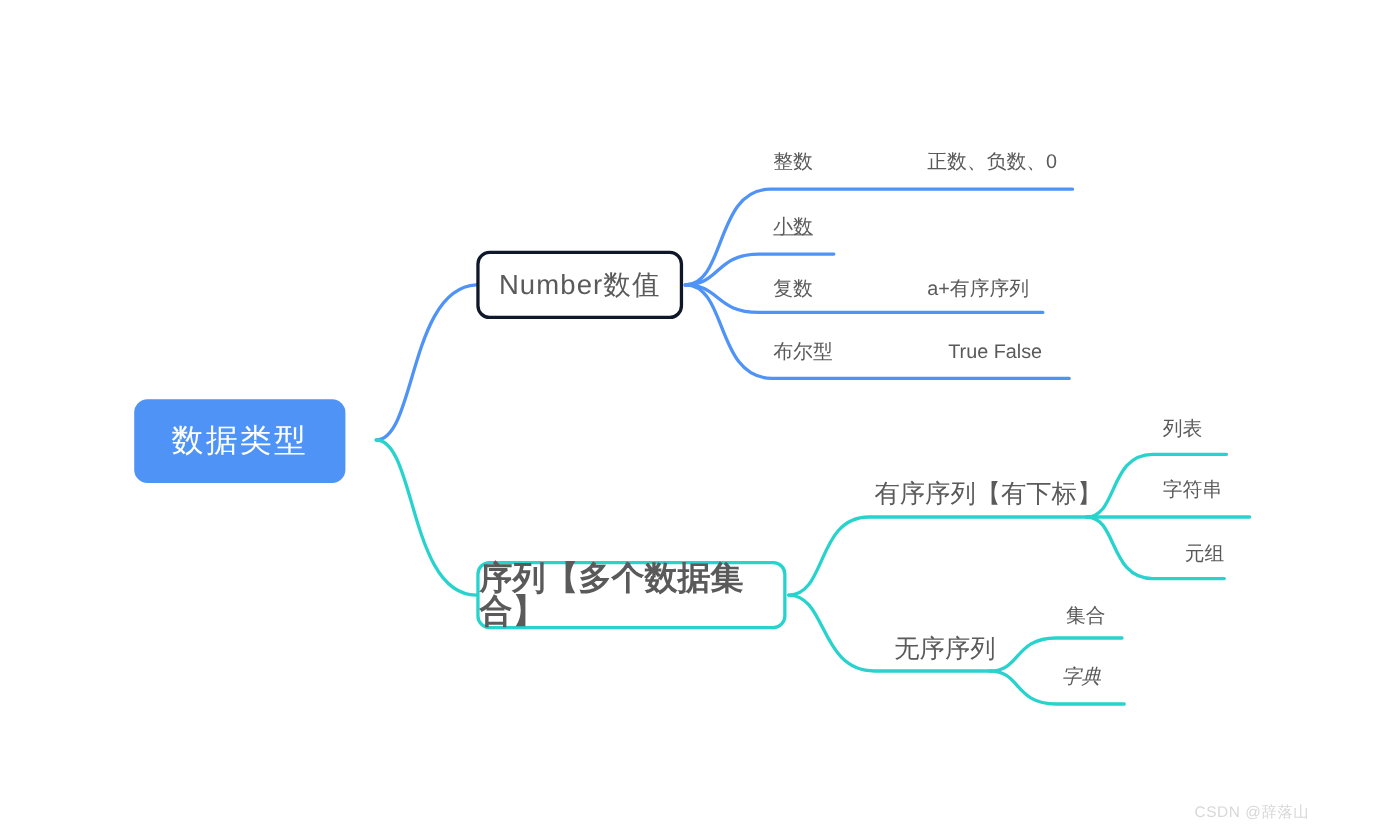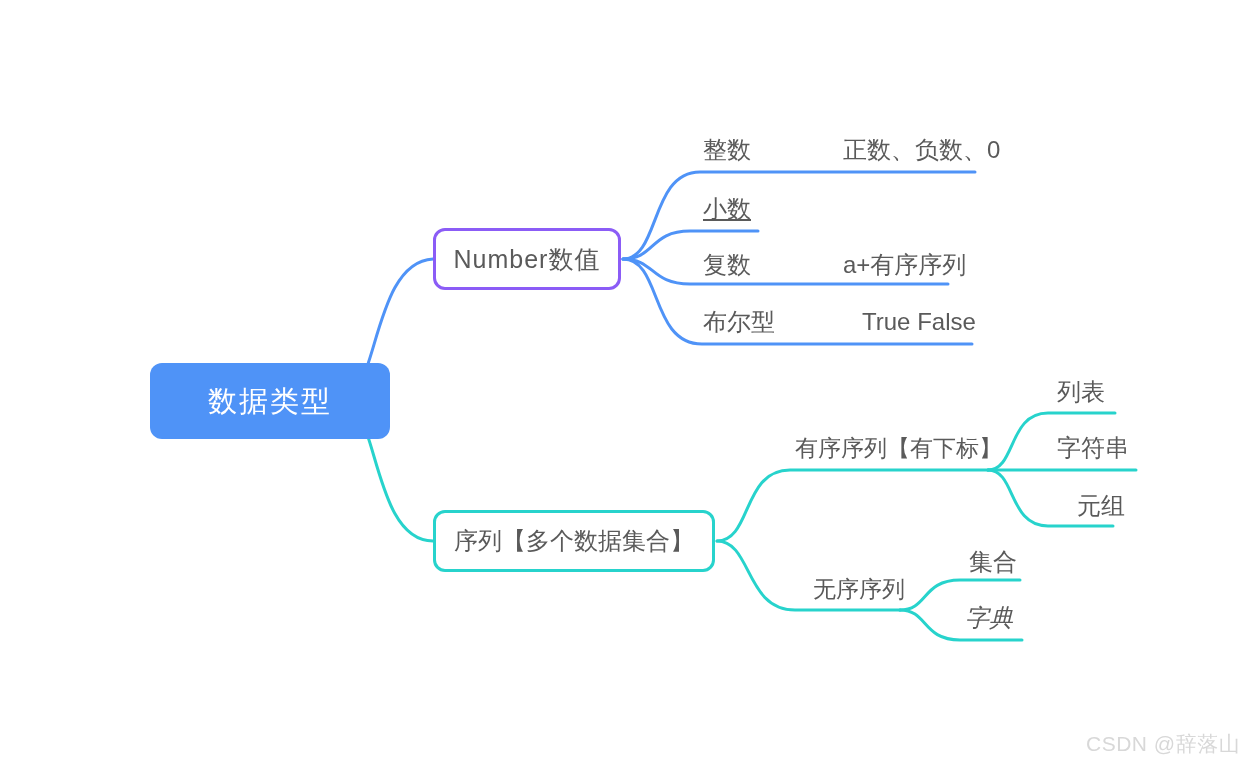--- a/index.html
+++ b/index.html
@@ -22,29 +22,28 @@
     width: 1259px;
     height: 764px;
     pointer-events: none;
   }
 
   
   .root-node {
     position: absolute;
     left: 122px;
     top: 363px;
-    width: 240px;
+    width: 192px;
     height: 76px;
     background: #4f93f7;
     border-radius: 12px;
     display: flex;
     align-items: center;
     justify-content: center;
     box-sizing: border-box;
-    margin-left: 28px;
   }
   .root-node .root-label {
     color: #ffffff;
     font-size: 29px;
     letter-spacing: 2px;
     line-height: 1;
   }
 
   
   .box-node {
@@ -58,55 +57,56 @@
   }
   .box-node .box-label {
     color: #5a5a5a;
     line-height: 1;
   }
   .node-number {
     left: 433px;
     top: 228px;
     width: 188px;
     height: 62px;
-    border: 3px solid #8b5cf6;
+    border: 3px solid #0f172a;
   }
   .node-number .box-label {
     font-size: 25px;
     letter-spacing: 1px;
   }
   .node-sequence {
     left: 433px;
     top: 510px;
     width: 282px;
     height: 62px;
     border: 3px solid #27d3cc;
   }
   .node-sequence .box-label {
-    font-size: 24px;
+    font-size: 30px;
     letter-spacing: 0px;
+    font-weight: bold;
   }
 
   
   .leaf-label {
     position: absolute;
     color: #5a5a5a;
-    font-size: 24px;
+    font-size: 18px;
     line-height: 1;
     white-space: nowrap;
   }
   .leaf-label.sz-lg { font-size: 23px; }
 
   
   .watermark {
     position: absolute;
     left: 1086px;
     top: 730px;
     color: #d8d8d8;
-    font-size: 21px;
+    font-size: 14px;
     letter-spacing: 0.5px;
     white-space: nowrap;
   }
 </style>
 </head>
 <body>
 
 <div id="canvas">
 
   <svg id="wires" viewBox="0 0 1259 764" width="1259" height="764" fill="none">

